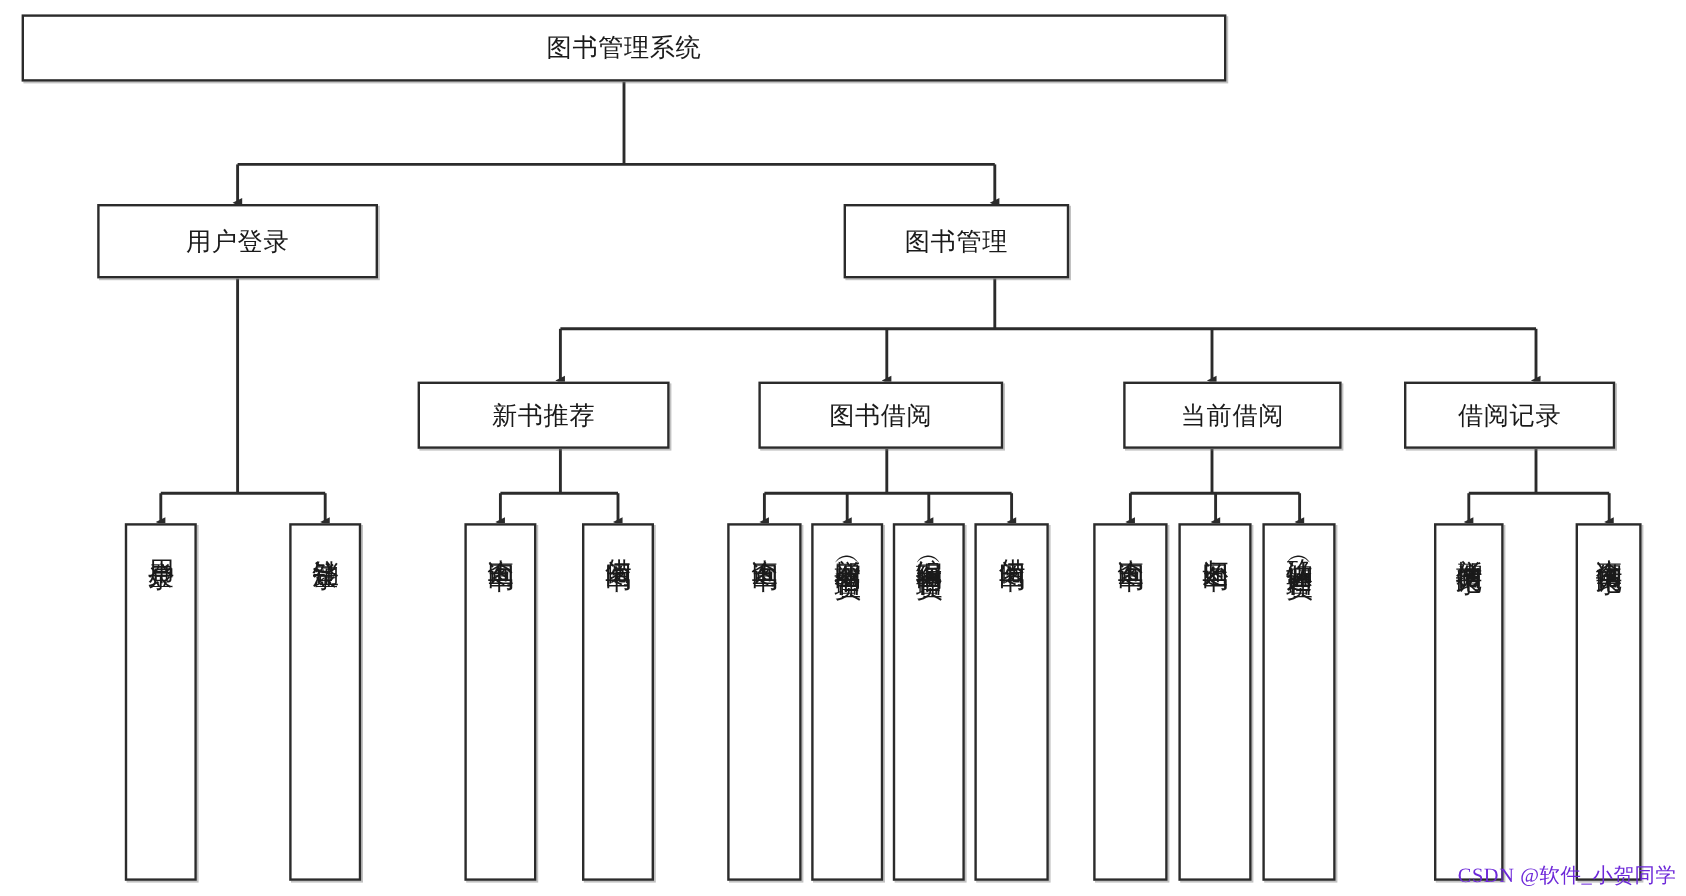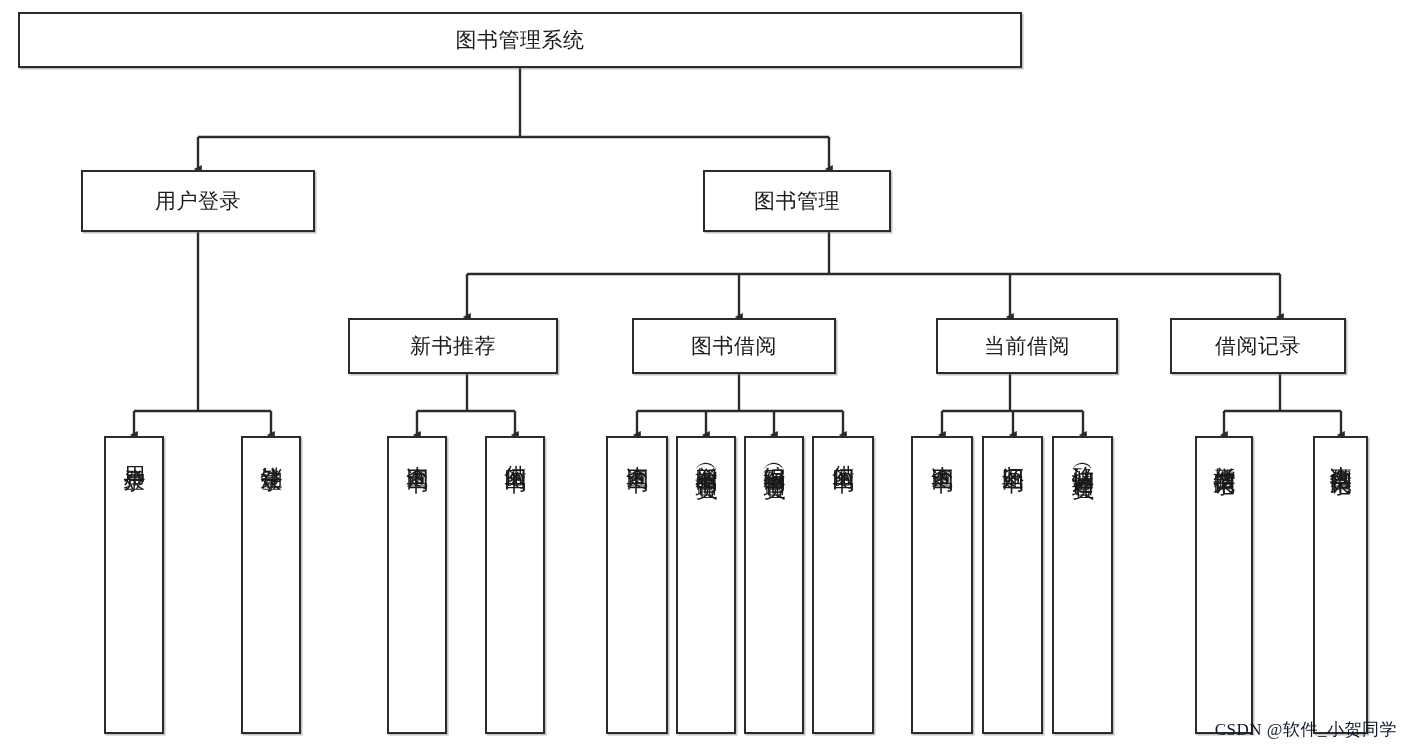--- a/index.html
+++ b/index.html
@@ -52,21 +52,21 @@
     font-size: 22px;
     line-height: 1.22;
     letter-spacing: 2px;
     white-space: pre-wrap;
   }
   .watermark {
     position: absolute;
     right: 8px;
     bottom: 6px;
     font-size: 17px;
-    color: #0f172a;
+    color: #6d28d9;
     letter-spacing: 0.5px;
     white-space: nowrap;
   }
 </style>
 </head>
 <body>
 
 <div id="canvas">
 
   <svg id="wires" viewBox="0 0 1405 747" width="1405" height="747" xmlns="http://www.w3.org/2000/svg">

